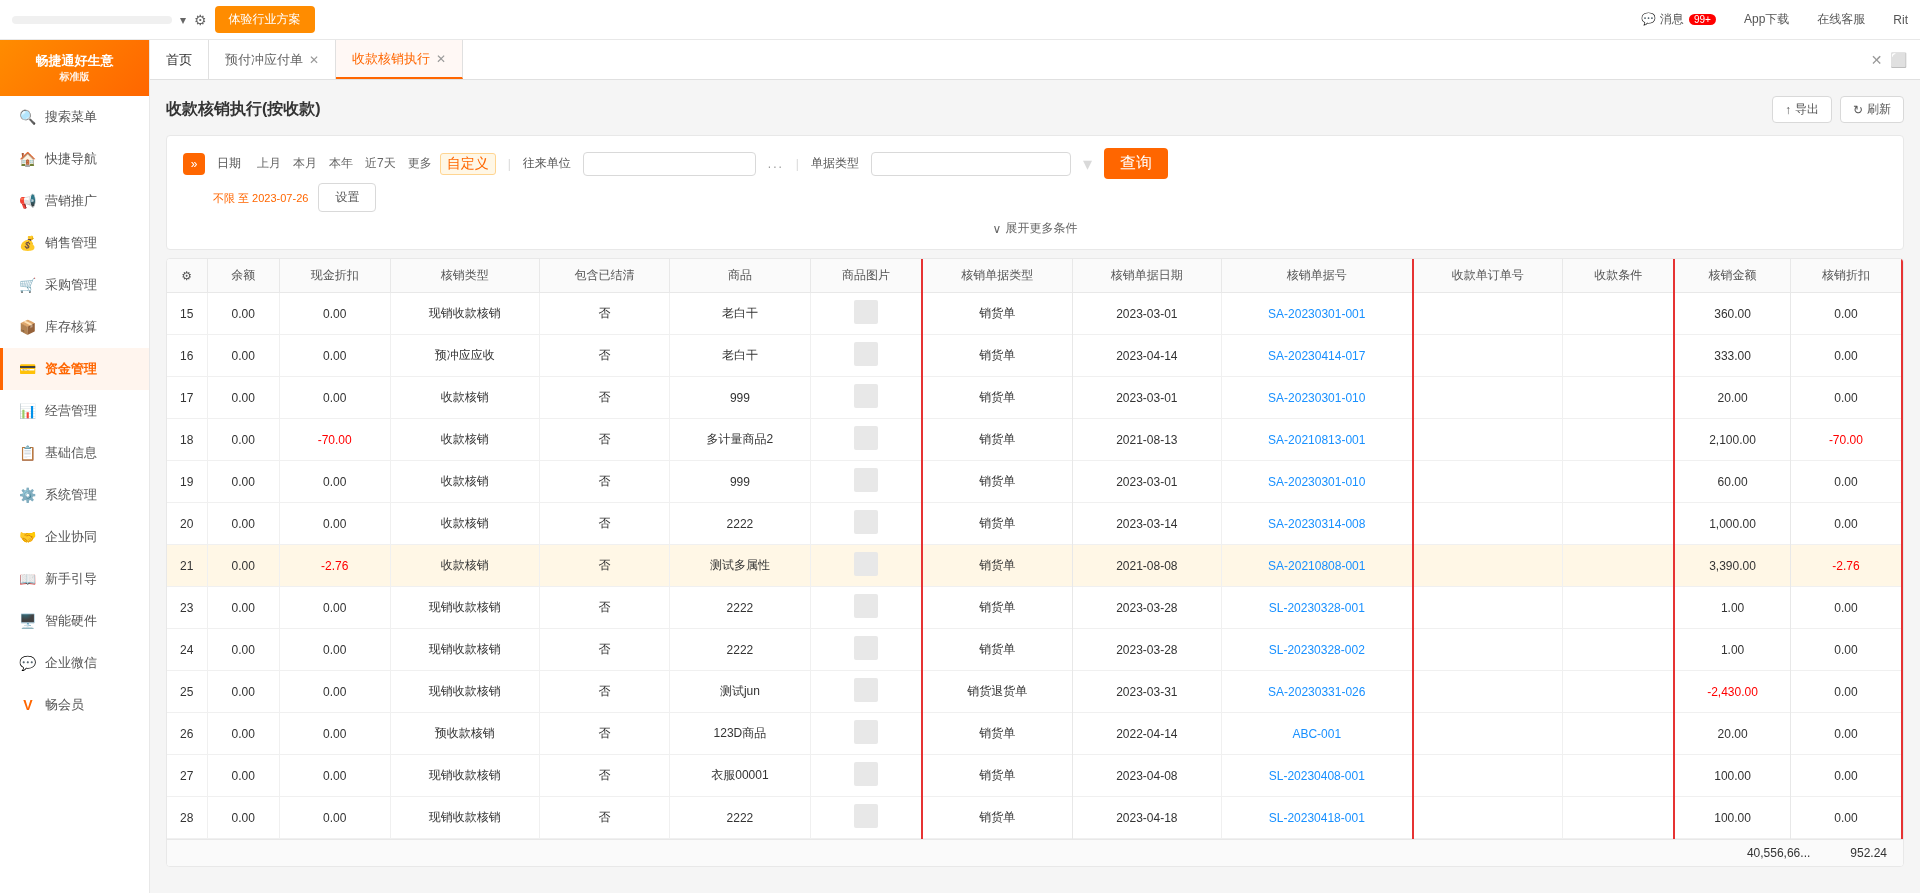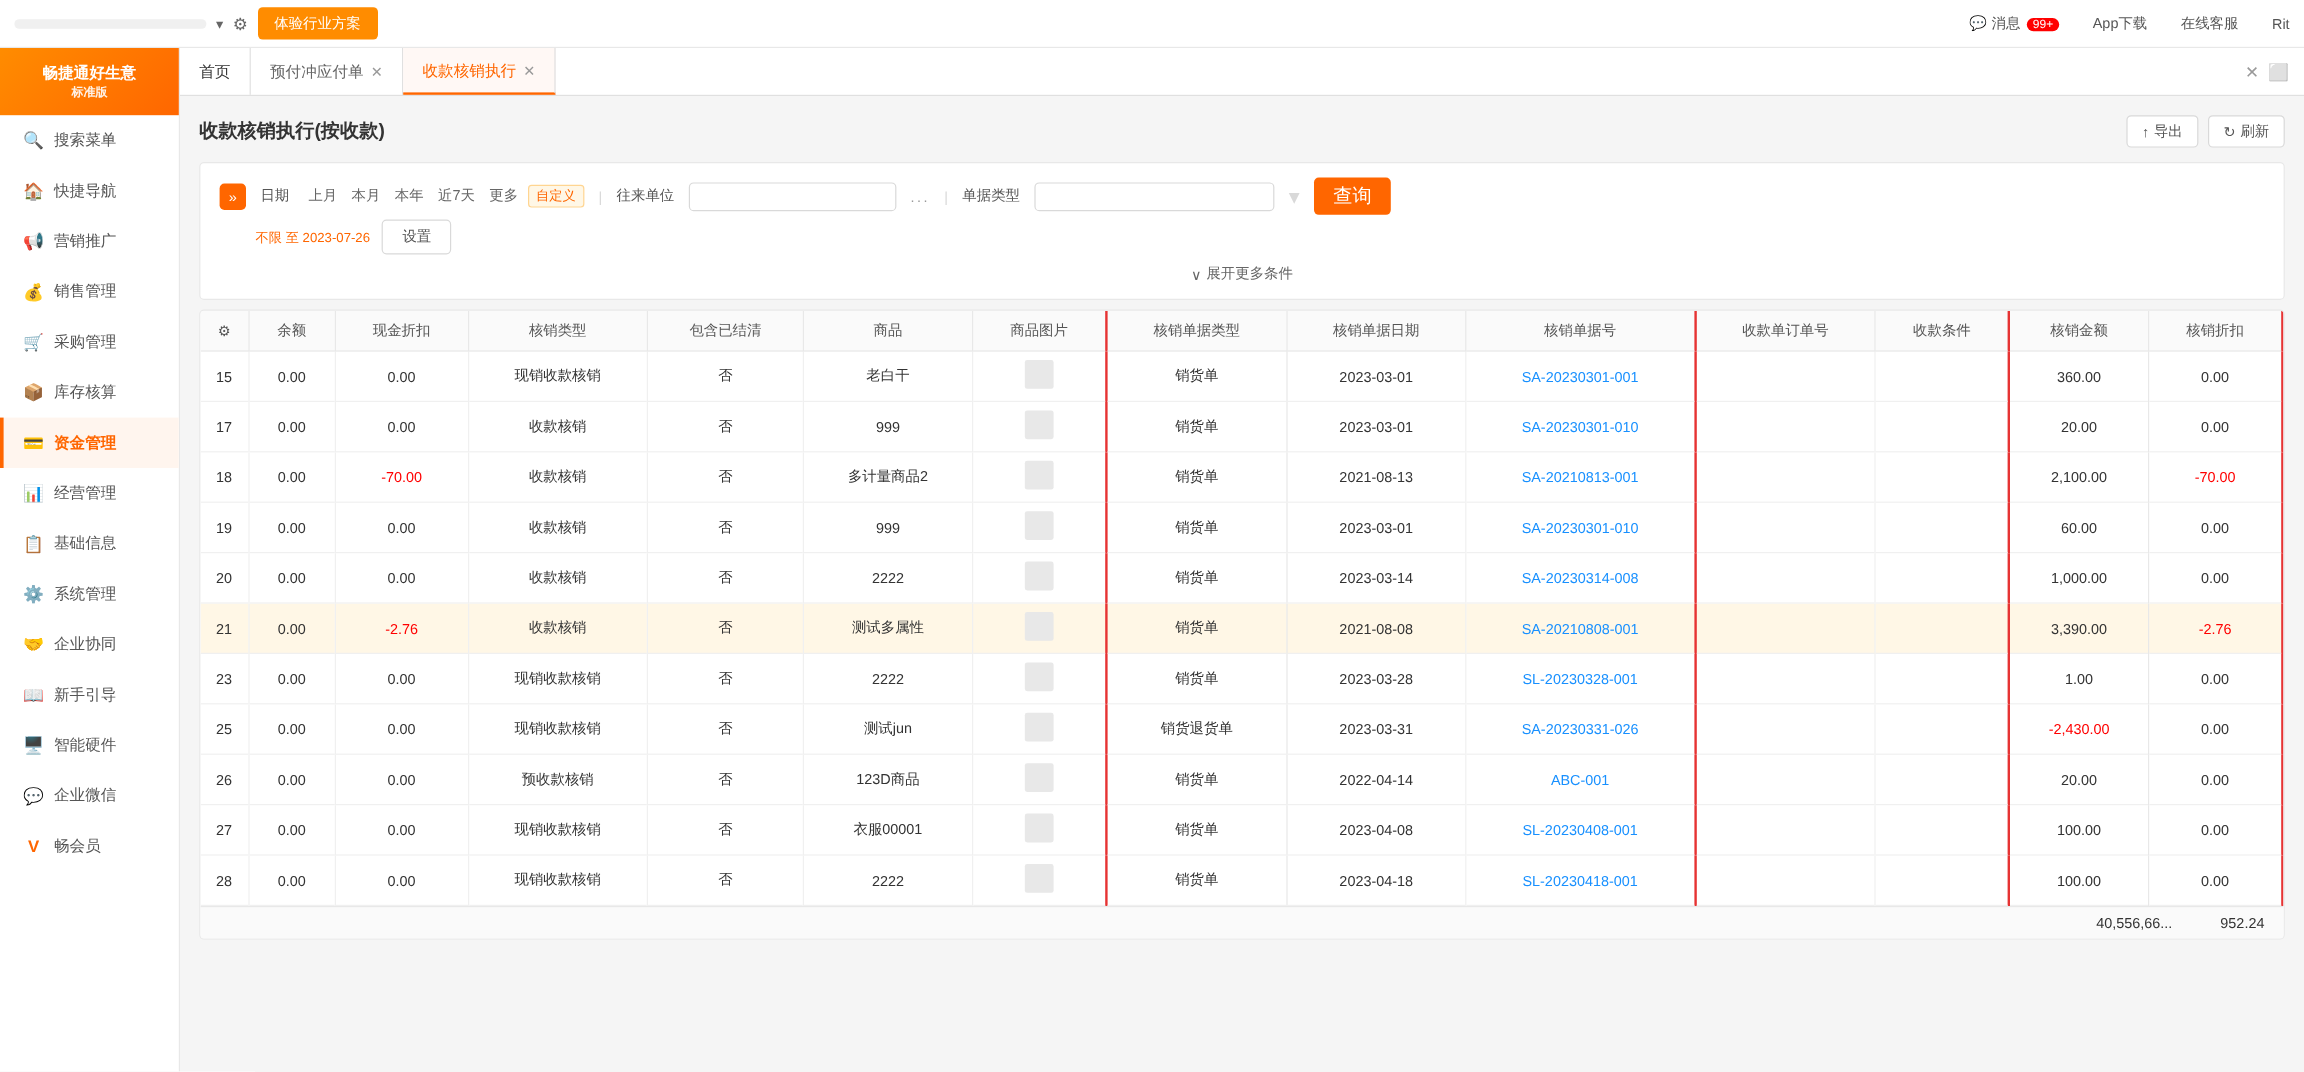--- a/index.html
+++ b/index.html
@@ -124,21 +124,21 @@
       cursor: pointer;
       font-size: 12px;
       display: flex;
       align-items: center;
       justify-content: center;
       flex-shrink: 0;
     }
     .filter-label { color: #555; font-size: 12px; white-space: nowrap; }
     .filter-date-group { display: flex; align-items: center; gap: 4px; }
     .date-link { color: #666; cursor: pointer; font-size: 12px; padding: 2px 4px; }
-    .date-custom { background: #fff7e6; border: 1px solid #ffd591; color: #ff6600; border-radius: 3px; padding: 1px 6px; font-size: 11px; cursor: pointer; }
+    .date-custom { background: #fff7e6; border: 1px solid #ffd591; color: #ff6600; border-radius: 3px; padding: 1px 6px; font-size: 14px; cursor: pointer; }
     .date-range-text { color: #ff6600; font-size: 11px; margin-top: 2px; }
     .filter-divider { color: #d9d9d9; }
     .filter-input { border: 1px solid #d9d9d9; border-radius: 4px; padding: 4px 8px; font-size: 12px; min-width: 160px; color: #333; }
     .filter-dots { color: #999; letter-spacing: 2px; }
     .btn-query { background: #ff6600; color: #fff; border: none; border-radius: 4px; padding: 5px 16px; cursor: pointer; font-size: 16px; }
     .btn-settings { background: #fff; border: 1px solid #d9d9d9; border-radius: 4px; padding: 5px 16px; cursor: pointer; font-size: 12px; color: #555; margin-left: 4px; }
     .expand-more { display: flex; justify-content: center; align-items: center; gap: 4px; color: #666; font-size: 12px; cursor: pointer; margin-top: 8px; }
     
     
     .table-container {
@@ -382,20 +382,36 @@
     <td style="text-align:center"><div style="width:24px;height:24px;background:#e8e8e8;border-radius:2px;display:inline-block;"></div></td>
     <td style="border-left:2px solid #e63333;border-right:1px solid #e8e8e8;">销货单</td>
     <td>2023-03-01</td>
     <td style="border-right:2px solid #e63333;"><a class="td-link">SA-20230301-001</a></td>
     <td></td>
     <td></td>
     <td class="" style="border-left:2px solid #e63333;border-right:1px solid #e8e8e8;">360.00</td>
     <td class="" style="border-right:2px solid #e63333;">0.00</td>
   </tr>
                   <tr>
+    <td>16</td>
+    <td>0.00</td>
+    <td class="">0.00</td>
+    <td>预冲应应收</td>
+    <td>否</td>
+    <td>老白干</td>
+    <td style="text-align:center"><div style="width:24px;height:24px;background:#e8e8e8;border-radius:2px;display:inline-block;"></div></td>
+    <td style="border-left:2px solid #e63333;border-right:1px solid #e8e8e8;">销货单</td>
+    <td>2023-04-14</td>
+    <td style="border-right:2px solid #e63333;"><a class="td-link">SA-20230414-017</a></td>
+    <td></td>
+    <td></td>
+    <td class="" style="border-left:2px solid #e63333;border-right:1px solid #e8e8e8;">333.00</td>
+    <td class="" style="border-right:2px solid #e63333;">0.00</td>
+  </tr>
+                  <tr>
     <td>17</td>
     <td>0.00</td>
     <td class="">0.00</td>
     <td>收款核销</td>
     <td>否</td>
     <td>999</td>
     <td style="text-align:center"><div style="width:24px;height:24px;background:#e8e8e8;border-radius:2px;display:inline-block;"></div></td>
     <td style="border-left:2px solid #e63333;border-right:1px solid #e8e8e8;">销货单</td>
     <td>2023-03-01</td>
     <td style="border-right:2px solid #e63333;"><a class="td-link">SA-20230301-010</a></td>
@@ -472,20 +488,36 @@
     <td>23</td>
     <td>0.00</td>
     <td class="">0.00</td>
     <td>现销收款核销</td>
     <td>否</td>
     <td>2222</td>
     <td style="text-align:center"><div style="width:24px;height:24px;background:#e8e8e8;border-radius:2px;display:inline-block;"></div></td>
     <td style="border-left:2px solid #e63333;border-right:1px solid #e8e8e8;">销货单</td>
     <td>2023-03-28</td>
     <td style="border-right:2px solid #e63333;"><a class="td-link">SL-20230328-001</a></td>
+    <td></td>
+    <td></td>
+    <td class="" style="border-left:2px solid #e63333;border-right:1px solid #e8e8e8;">1.00</td>
+    <td class="" style="border-right:2px solid #e63333;">0.00</td>
+  </tr>
+                  <tr>
+    <td>24</td>
+    <td>0.00</td>
+    <td class="">0.00</td>
+    <td>现销收款核销</td>
+    <td>否</td>
+    <td>2222</td>
+    <td style="text-align:center"><div style="width:24px;height:24px;background:#e8e8e8;border-radius:2px;display:inline-block;"></div></td>
+    <td style="border-left:2px solid #e63333;border-right:1px solid #e8e8e8;">销货单</td>
+    <td>2023-03-28</td>
+    <td style="border-right:2px solid #e63333;"><a class="td-link">SL-20230328-002</a></td>
     <td></td>
     <td></td>
     <td class="" style="border-left:2px solid #e63333;border-right:1px solid #e8e8e8;">1.00</td>
     <td class="" style="border-right:2px solid #e63333;">0.00</td>
   </tr>
                   <tr>
     <td>25</td>
     <td>0.00</td>
     <td class="">0.00</td>
     <td>现销收款核销</td>

